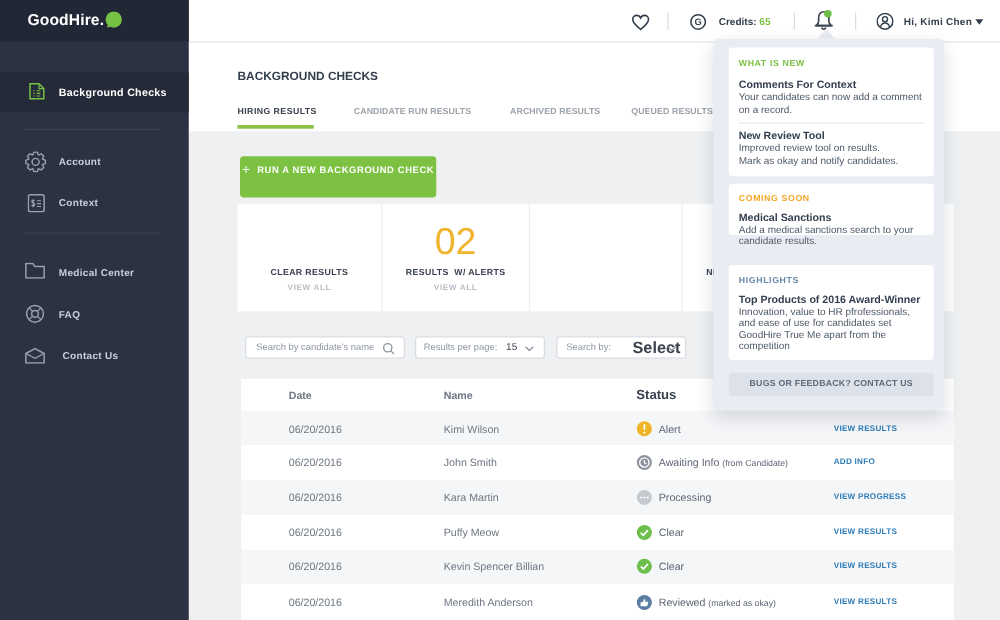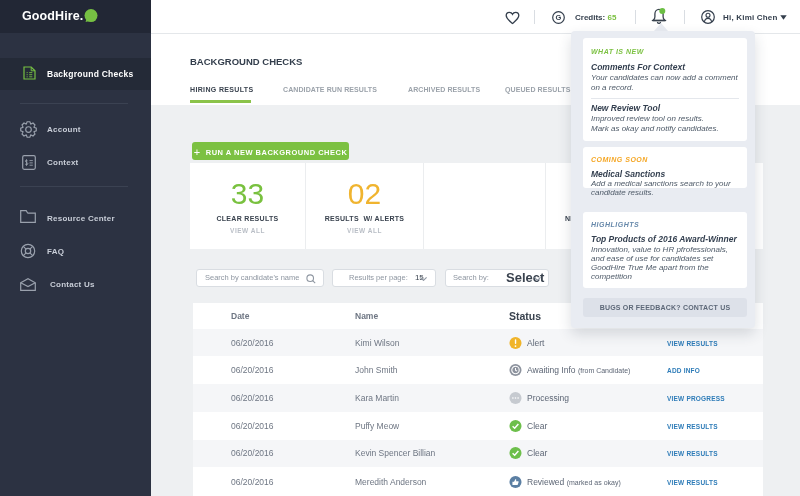--- a/index.html
+++ b/index.html
@@ -21,21 +21,21 @@
 
 
 #whitehead { left:151px; top:0; width:649px; height:105px; background:#fff; }
 #headline { left:151px; top:33px; width:649px; height:1px; background:#e4e7ea; }
 #pagetitle { left:190px; top:57px; font-size:9.5px; font-weight:bold; color:#333e4c; letter-spacing:0; height:10px; line-height:10px; }
 .tab { top:85px; font-size:7px; font-weight:bold; letter-spacing:0.1px; color:#9ba2aa; height:9px; line-height:9px; }
 .tab.active { color:#39424e; letter-spacing:0.35px; }
 #tabline { left:190px; top:100px; width:61px; height:3px; background:#8bc34a; }
 
 
-#greenbtn { left:192px; top:125px; width:157px; height:18px; background:#7cc142; border-radius:3px; color:#fff; font-size:7.5px; font-weight:bold; letter-spacing:0.5px; line-height:21px; text-align:center;margin-top:17px; }
+#greenbtn { left:192px; top:125px; width:157px; height:33px; background:#7cc142; border-radius:3px; color:#fff; font-size:7.5px; font-weight:bold; letter-spacing:0.5px; line-height:21px; text-align:center; }
 #cards { left:190px; top:163px; width:573px; height:86px; background:#fff; }
 .card { top:0; height:86px; }
 .cardnum { top:19px; width:100%; text-align:center; font-size:30px; letter-spacing:0; height:24px; line-height:24px; }
 .cardlabel { top:52px; width:100%; text-align:center; font-size:7px; font-weight:bold; color:#39424e; letter-spacing:0.3px; height:8px; line-height:8px; }
 .cardview { top:64px; width:100%; text-align:center; font-size:6.5px; font-weight:bold; color:#b9bec6; letter-spacing:0.5px; height:8px; line-height:8px; }
 .carddiv { top:0; width:1px; height:86px; background:#ebedef; }
 
 .filterbox { top:269px; height:18px; background:#fff; border:1px solid #d9dde2; border-radius:3px; font-size:7.5px; color:#8e96a1; line-height:16px; white-space:nowrap; }
 
 
@@ -47,21 +47,21 @@
 .dcol { left:38px; font-size:8.5px; color:#6e7683; }
 .ncol { left:162px; font-size:8.5px; color:#6e7683; }
 .scol { left:334px; font-size:8.5px; color:#5d6675; }
 .small { font-size:7px; }
 .lcol { left:474px; font-size:6.5px; font-weight:bold; color:#2e7cb8; letter-spacing:0.2px; }
 .sicon { position:absolute; left:316px; top:50%; transform:translateY(-50%); width:13px; height:13px; }
 
 
 #popover { left:571px; top:31px; width:184px; height:297px; background:#e9ecf2; border-radius:4px; box-shadow:0 6px 14px rgba(40,50,70,0.16); }
 #caret { left:654px; top:23px; width:0; height:0; border-left:7px solid transparent; border-right:7px solid transparent; border-bottom:8px solid #e9ecf2; }
-.pcard { left:12px; width:164px; background:#fff; border-radius:3px;font-style:italic; }
+.pcard { left:12px; width:164px; background:#fff; border-radius:3px; }
 .plabel { position:absolute; left:8px; font-size:7px; font-weight:bold; letter-spacing:0.5px; height:8px; line-height:8px; white-space:nowrap; }
 .ptitle { position:absolute; left:8px; font-size:8.5px; font-weight:bold; color:#333f4f; height:10px; line-height:10px; white-space:nowrap; }
 .pbody { position:absolute; left:8px; font-size:8px; line-height:9.4px; color:#4e5a68; }
 #pfoot { left:12px; top:267px; width:164px; height:19px; background:#dde1e9; border-radius:3px; text-align:center; font-size:7px; font-weight:bold; letter-spacing:0.2px; color:#5d6878; line-height:19px; }
 
 .hdivider { position:absolute; background:#d9dde2; width:1px; }
 svg { display:block; }
 </style>
 </head>
 <body>
@@ -100,21 +100,20 @@
   </svg>
   <div class="hdrtxt abs" style="left:723px;top:13px;letter-spacing:0.2px">Hi, Kimi Chen</div>
   <svg class="abs" style="left:780px;top:15px" width="7" height="5" viewBox="0 0 7 5">
       <path d="M0.3 0.3 L6.7 0.3 L3.5 4.7 Z" fill="#333e4c"></path>
     </svg>
 
   <div id="greenbtn" class="abs"><span style="font-size:11px;font-weight:normal;vertical-align:-1px">+</span>&nbsp;&nbsp;RUN A NEW BACKGROUND CHECK</div>
 
   <div id="cards" class="abs">
     <div class="card abs" style="left:0;width:115px">
-      <div class="cardnum abs" style="color:#79c13f">33</div>
       <div class="cardlabel abs">CLEAR RESULTS</div>
       <div class="cardview abs">VIEW ALL</div>
     </div>
     <div class="carddiv abs" style="left:115px"></div>
     <div class="card abs" style="left:116px;width:117px">
       <div class="cardnum abs" style="color:#f0b42f">02</div>
       <div class="cardlabel abs">RESULTS&nbsp; W/ ALERTS</div>
       <div class="cardview abs">VIEW ALL</div>
     </div>
     <div class="carddiv abs" style="left:233px"></div>
@@ -126,21 +125,21 @@
     </div>
     <div class="carddiv abs" style="left:474px"></div>
   </div>
 
   <div class="filterbox abs" style="left:196px;width:128px;padding-left:8px">Search by candidate's name
     <svg class="abs" style="right:7px;top:4px" width="10" height="10" viewBox="0 0 10 10">
         <circle cx="4.2" cy="4.2" r="3.3" fill="none" stroke="#8e96a1" stroke-width="1.1"></circle>
         <path d="M6.7 6.7 L9.2 9.2" stroke="#8e96a1" stroke-width="1.1"></path>
       </svg>
   </div>
-  <div class="filterbox abs" style="left:332px;width:104px;padding-left:16px">Results per page: <span style="color:#39424e;font-size:8px;margin-left:5px">15</span>
+  <div class="filterbox abs" style="left:332px;width:104px;padding-left:6px">Results per page: <span style="color:#39424e;font-size:8px;margin-left:5px">15</span>
     <svg class="abs" style="right:8px;top:7px" width="7" height="4" viewBox="0 0 7 4">
         <path d="M0.4 0.4 L3.5 3.4 L6.6 0.4" fill="none" stroke="#8e96a1" stroke-width="1.1"></path>
       </svg>
   </div>
   <div class="filterbox abs" style="left:445px;width:104px;padding-left:7px">Search by: <span class="abs" style="color:#39424e;font-size:13px;font-weight:bold;left:60px;top:0;line-height:16px">Select</span>
     <svg class="abs" style="left:88px;top:7px" width="7" height="4" viewBox="0 0 7 4">
         <path d="M0.4 0.4 L3.5 3.4 L6.6 0.4" fill="none" stroke="#8e96a1" stroke-width="1.1"></path>
       </svg>
   </div>
 
@@ -248,21 +247,21 @@
       <path d="M5.6 5.9 C5.2 5.3 4.6 5.1 4 5.3 C3.3 5.5 3.2 6.4 3.8 6.9 C4.3 7.3 5.2 7.5 5.6 8 C6.1 8.6 5.8 9.5 5 9.7 C4.3 9.9 3.6 9.6 3.2 9 M4.5 4.3 L4.5 10.8" fill="none" stroke="#9aa1ad" stroke-width="0.9"></path>
       <path d="M7.5 5.6 L10.8 5.6 M7.5 7.9 L10.8 7.9 M7.5 10.2 L10.8 10.2" stroke="#9aa1ad" stroke-width="0.9"></path>
     </svg>
     <div class="navlabel abs" style="left:47px;top:158px">Context</div>
 
     <div class="sidediv abs" style="top:186px"></div>
 
     <svg class="abs" style="left:20px;top:210px" width="16" height="13" viewBox="0 0 16 13">
       <path d="M0.7 2.6 L0.7 12.3 L15.3 12.3 L15.3 3.2 L7.8 3.2 M0.7 2.6 L0.7 0.7 L6.2 0.7 L7.8 3.2" fill="none" stroke="#9aa1ad" stroke-width="1.2"></path>
     </svg>
-    <div class="navlabel abs" style="left:47px;top:214px">Resource Center</div>
+    <div class="navlabel abs" style="left:47px;top:214px">Medical Center</div>
 
     <svg class="abs" style="left:20px;top:243px" width="16" height="16" viewBox="0 0 16 16">
       <g fill="none" stroke="#9aa1ad" stroke-width="1.2">
         <circle cx="8" cy="8" r="6.7"></circle>
         <circle cx="8" cy="8" r="2.7"></circle>
         <path d="M3.3 3.3 L6.1 6.1 M9.9 9.9 L12.7 12.7 M3.3 12.7 L6.1 9.9 M9.9 6.1 L12.7 3.3" stroke-width="1.1"></path>
       </g>
     </svg>
     <div class="navlabel abs" style="left:47px;top:247px">FAQ</div>
 

